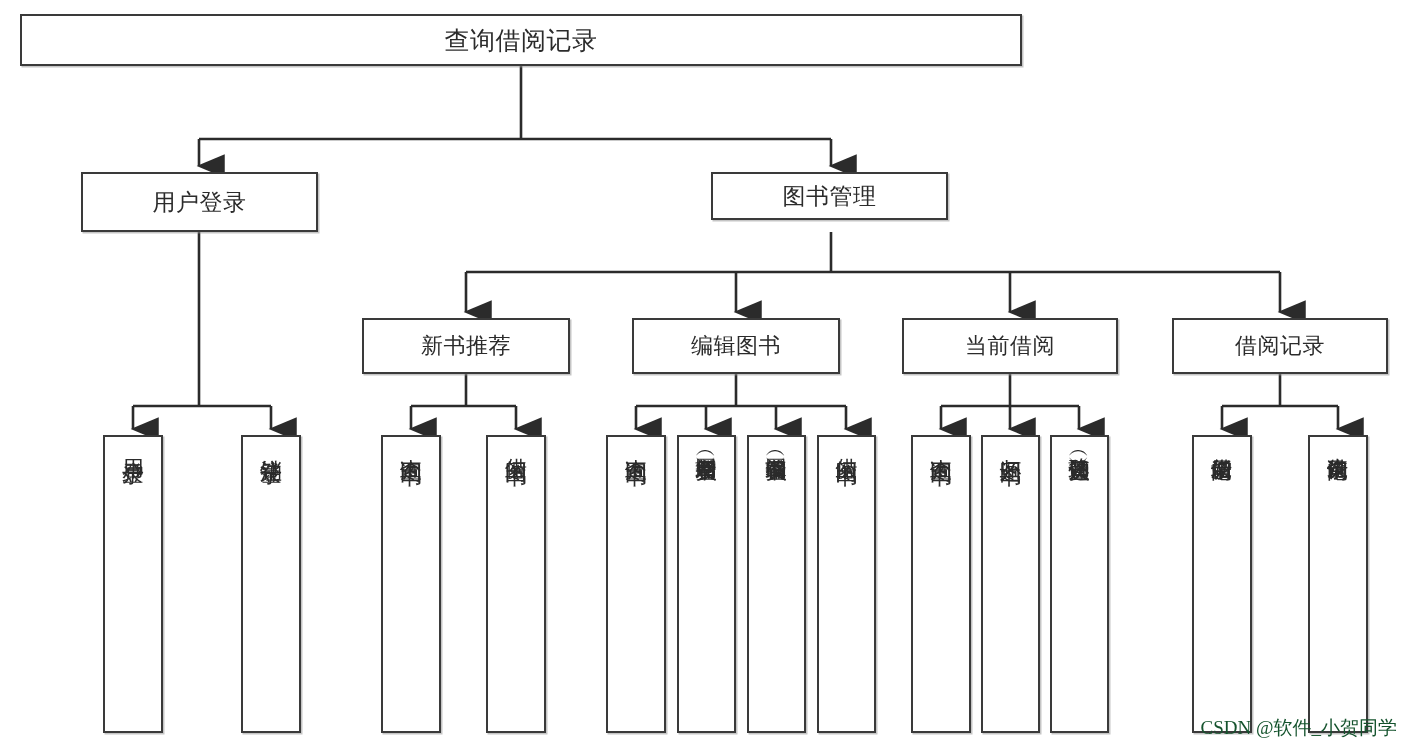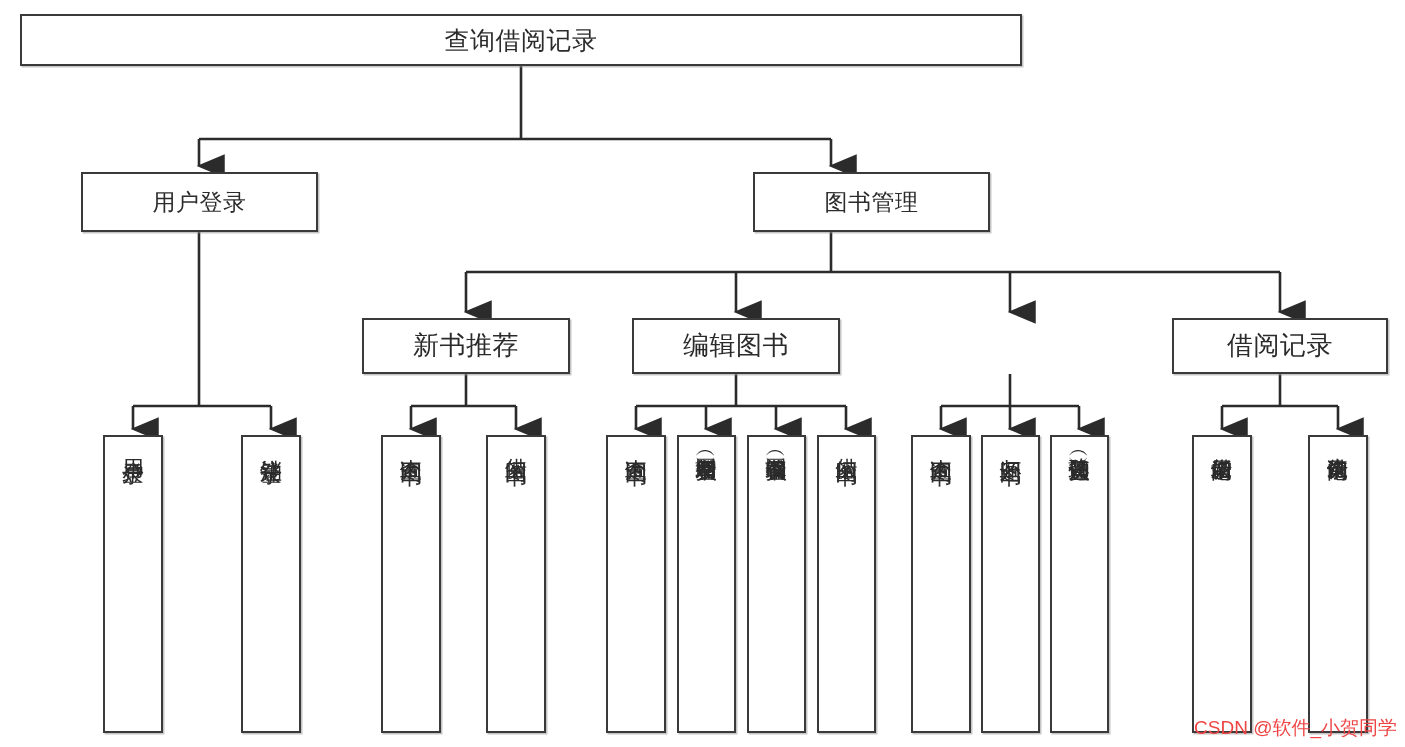--- a/index.html
+++ b/index.html
@@ -37,21 +37,21 @@
     box-shadow: 1.5px 1.5px 0 0 rgba(150,150,150,0.55);
   }
   .node-label {
     color: #2b2b2b;
     letter-spacing: 0.5px;
     white-space: nowrap;
     line-height: 1.05;
   }
   .node.level-0 .node-label { font-size: 25px; }
   .node.level-1 .node-label { font-size: 23px; }
-  .node.level-2 .node-label { font-size: 26px; }
+  .node.level-2 .node-label { font-size: 22px; }
 
   .node.leaf {
     align-items: flex-start;
     justify-content: center;
     padding-top: 4px;
   }
   .node.leaf .node-label {
     writing-mode: vertical-rl;
     text-orientation: upright;
     font-size: 22px;
@@ -62,23 +62,24 @@
   }
   .node.leaf.tall-text .node-label {
     font-size: 21px;
     letter-spacing: 0.5px;
   }
   .watermark {
     position: absolute;
     right: 8px;
     bottom: 6px;
     font-size: 19px;
-    color: #ef4444;
+    color: #14532d;
     white-space: nowrap;
     user-select: none;
+    font-family: Liberation Serif, serif;
   }
 </style>
 </head>
 <body>
 
 <div id="diagram-canvas">
 
   <svg id="edge-layer" viewBox="0 0 1405 747" width="1405" height="747" xmlns="http://www.w3.org/2000/svg">
     <defs>
       <marker id="arrow" viewBox="0 0 10 12" refX="5" refY="11" markerWidth="9" markerHeight="11" orient="auto-start-reverse">
@@ -129,30 +130,33 @@
     </g>
   </svg>
 
   <div class="node level-0" style="left:20px; top:14px; width:1002px; height:52px;">
     <span class="node-label">查询借阅记录</span>
   </div>
 
   <div class="node level-1" style="left:81px; top:172px; width:237px; height:60px;">
     <span class="node-label">用户登录</span>
   </div>
-  <div class="node level-1" style="left:753px; top:172px; width:237px; height:60px;">
+  <div class="node level-1" style="left:711px; top:172px; width:237px; height:48px;">
     <span class="node-label">图书管理</span>
   </div>
 
   <div class="node level-2" style="left:362px; top:318px; width:208px; height:56px;">
     <span class="node-label">新书推荐</span>
   </div>
   <div class="node level-2" style="left:632px; top:318px; width:208px; height:56px;">
     <span class="node-label">编辑图书</span>
   </div>
+  <div class="node level-2" style="left:902px; top:318px; width:216px; height:56px;">
+    <span class="node-label">当前借阅</span>
+  </div>
   <div class="node level-2" style="left:1172px; top:318px; width:216px; height:56px;">
     <span class="node-label">借阅记录</span>
   </div>
 
   <div class="node leaf" style="left:103px; top:435px; width:60px; height:298px;">
     <span class="node-label">用户登录</span>
   </div>
   <div class="node leaf" style="left:241px; top:435px; width:60px; height:298px;">
     <span class="node-label">注销登录</span>
   </div>

